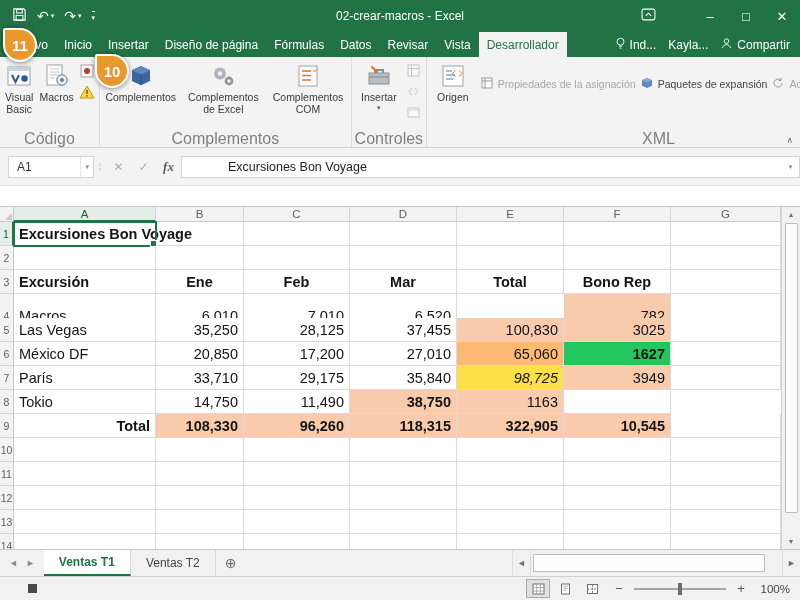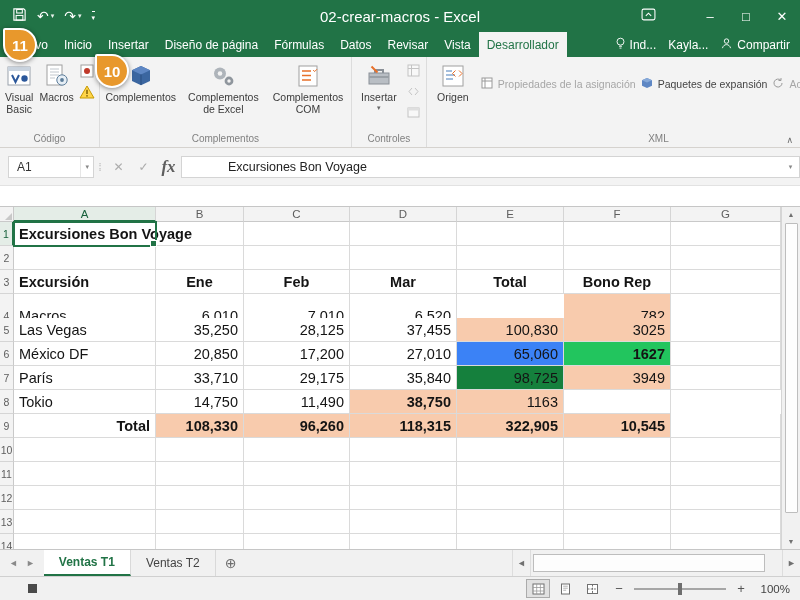--- a/index.html
+++ b/index.html
@@ -6,38 +6,38 @@
   html,body{width:800px;height:600px;overflow:hidden}
   body{font-family:"Liberation Sans",sans-serif;font-size:12px;color:#333;background:#fff;position:relative}
 
   
   .titlebar{height:32px;background:#217346;display:flex;align-items:center;color:#fff;position:relative}
   .qat{display:flex;align-items:center;gap:2px;padding-left:8px}
   .qbtn{display:flex;align-items:center;height:24px;padding:0 4px;color:#fff}
   .qbtn .gl{font-size:14px;line-height:1}
   .qchev{font-size:7px;margin-left:2px;opacity:.9}
   .custom-ic{display:inline-block;font-size:7px;border-top:1px solid #fff;padding-top:2px;line-height:1}
-  .win-title{position:absolute;left:50%;transform:translateX(-50%);font-size:15px;white-space:nowrap}
+  .win-title{position:absolute;left:50%;transform:translateX(-50%);font-size:12px;white-space:nowrap}
   .win-controls{margin-left:auto;display:flex;align-items:center;height:100%}
   .wbtn{width:36px;height:100%;display:flex;align-items:center;justify-content:center;font-size:13px;color:#fff}
   .wbtn.rdo{margin-right:26px}
 
   
   .tabrow{height:25px;background:#217346;display:flex;align-items:stretch;color:#fff}
   .tablist{display:flex;align-items:stretch}
   .rtab{display:flex;align-items:center;padding:0 8px;font-size:12px;white-space:nowrap}
   .rtab.active{background:#F3F3F3;color:#217346}
   .tab-extras{margin-left:auto;display:flex;align-items:center;gap:12px;padding-right:10px}
   .textra{display:flex;align-items:center;gap:4px;font-size:12px;white-space:nowrap}
 
   
   .ribbon{height:91px;background:#F3F3F3;border-bottom:1px solid #D5D2CE;display:flex;position:relative}
   .rgroup{display:flex;flex-direction:column;border-right:1px solid #DCDCDC;padding:1px 2px 0}
   .rg-items{flex:1;display:flex;align-items:flex-start}
-  .rg-label{height:15px;text-align:center;font-size:10px;color:#808080;line-height:14px}
+  .rg-label{height:15px;text-align:center;font-size:16px;color:#808080;line-height:14px}
   .bigbtn{display:flex;flex-direction:column;align-items:center;padding:3px 3px 0;font-size:10.5px;color:#3B3B3B;text-align:center;line-height:1.15}
   .bigbtn .ic{height:30px;display:flex;align-items:center;justify-content:center}
   .bigbtn .chev{font-size:7px;color:#666;margin-top:1px}
   .smallcol{display:flex;flex-direction:column;gap:6px;padding:5px 2px}
   .sic{width:16px;height:15px;display:flex;align-items:center;justify-content:center}
   .xmlrows{display:flex;flex-direction:row;gap:5px;padding:19px 4px 0}
   .xmlrow{display:flex;align-items:center;gap:5px;font-size:10.5px;color:#444;white-space:nowrap}
   .xmlrow.dis{color:#A6A6A6}
   .rib-collapse{position:absolute;right:7px;bottom:2px;font-size:9px;color:#6F6F6F}
   .w120{width:120px}.w252{width:252px}.w140{width:140px}.xmlg{flex:1}
@@ -48,21 +48,21 @@
     font-size:15px;border:2px solid #fff;box-shadow:0 1px 5px rgba(0,0,0,.45);z-index:60}
   #callout-11{left:3px;top:28px}
   #callout-10{left:95px;top:54px}
 
   
   .fbar{height:38px;background:#F3F3F3;display:flex;align-items:center;padding-left:8px;border-bottom:1px solid #E2E2E2}
   .namebox{width:86px;height:22px;background:#fff;border:1px solid #D4D4D4;display:flex;align-items:center;font-size:12px;padding-left:8px;color:#333}
   .nb-arrow{margin-left:auto;font-size:7px;color:#888;border-left:1px solid #E6E6E6;height:100%;display:flex;align-items:center;padding:0 4px}
   .fb-sep{width:12px;text-align:center;color:#B9B9B9;font-size:11px}
   .fbtn{width:25px;height:22px;display:flex;align-items:center;justify-content:center;font-size:12px;color:#ABABAB}
-  .fbtn.fx{font-family:"Liberation Serif",serif;font-style:italic;font-weight:bold;color:#5E5E5E;font-size:17px}
+  .fbtn.fx{font-family:"Liberation Serif",serif;font-style:italic;font-weight:bold;color:#5E5E5E;font-size:13px}
   .ffield{flex:1;height:22px;background:#fff;border:1px solid #D4D4D4;border-right:none;display:flex;align-items:center;padding-left:46px;font-size:12.5px;color:#222}
   .fb-expand{width:18px;height:22px;background:#fff;border:1px solid #D4D4D4;border-left:none;display:flex;align-items:center;justify-content:center;font-size:7px;color:#888}
   .fspacer{height:20px;background:#fff}
 
   
   .sheetwrap{display:flex;height:343px;border-top:1px solid #C6C6C6}
   .sheetmain{width:781px;overflow:hidden}
   .hdrrow,.grow{display:grid;grid-template-columns:14px 142px 88px 106px 107px 107px 107px 110px}
   .hdrrow{height:15px}
   .grow{height:24px}
@@ -451,31 +451,31 @@
           <div class="cell ar" style="background: rgb(248, 203, 173);">100,830</div>
           <div class="cell ar" style="background: rgb(248, 203, 173);">3025</div>
           <div class="cell ar"></div>
         </div>
         <div class="grow">
           <div class="rhdr">6</div>
           <div class="cell al">México DF</div>
           <div class="cell ar">20,850</div>
           <div class="cell ar">17,200</div>
           <div class="cell ar">27,010</div>
-          <div class="cell ar" style="background: #3b82f6;">65,060</div>
+          <div class="cell ar" style="background: #fdba74;">65,060</div>
           <div class="cell ar" style="background: #22c55e; font-weight: bold;">1627</div>
           <div class="cell ar"></div>
         </div>
         <div class="grow">
           <div class="rhdr">7</div>
           <div class="cell al">París</div>
           <div class="cell ar">33,710</div>
           <div class="cell ar">29,175</div>
           <div class="cell ar">35,840</div>
-          <div class="cell ar" style="background: #15803d;">98,725</div>
+          <div class="cell ar" style="background: #fde047; font-style: italic;">98,725</div>
           <div class="cell ar" style="background: rgb(248, 203, 173);">3949</div>
           <div class="cell ar"></div>
         </div>
         <div class="grow">
           <div class="rhdr">8</div>
           <div class="cell al">Tokio</div>
           <div class="cell ar">14,750</div>
           <div class="cell ar">11,490</div>
           <div class="cell ar" style="background: rgb(248, 203, 173); font-weight: bold;">38,750</div>
           <div class="cell ar" style="background: rgb(248, 203, 173);">1163</div>

